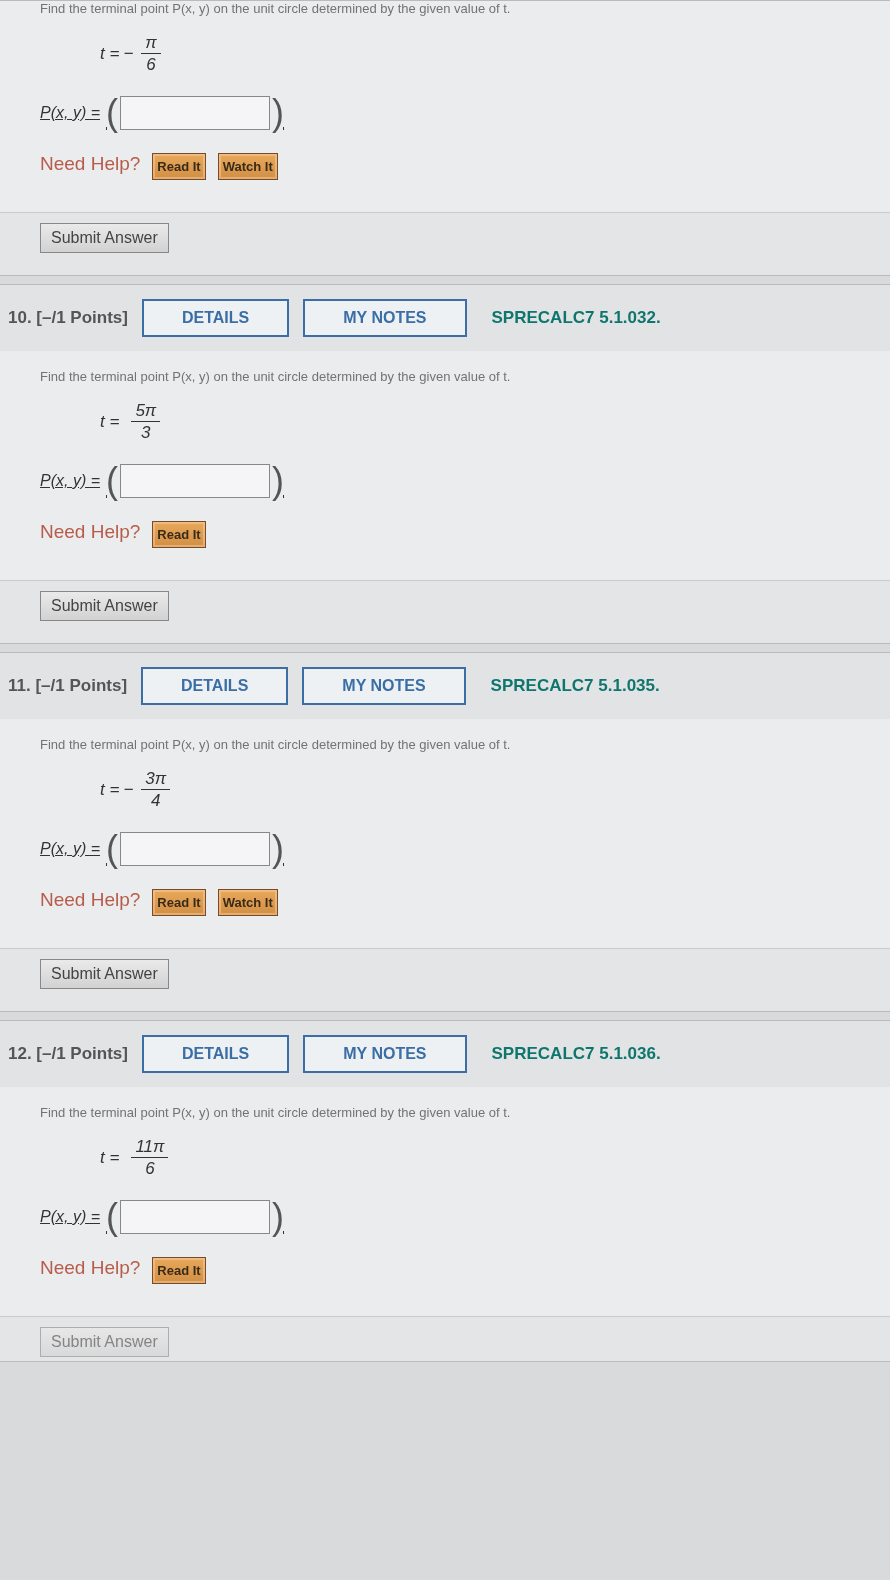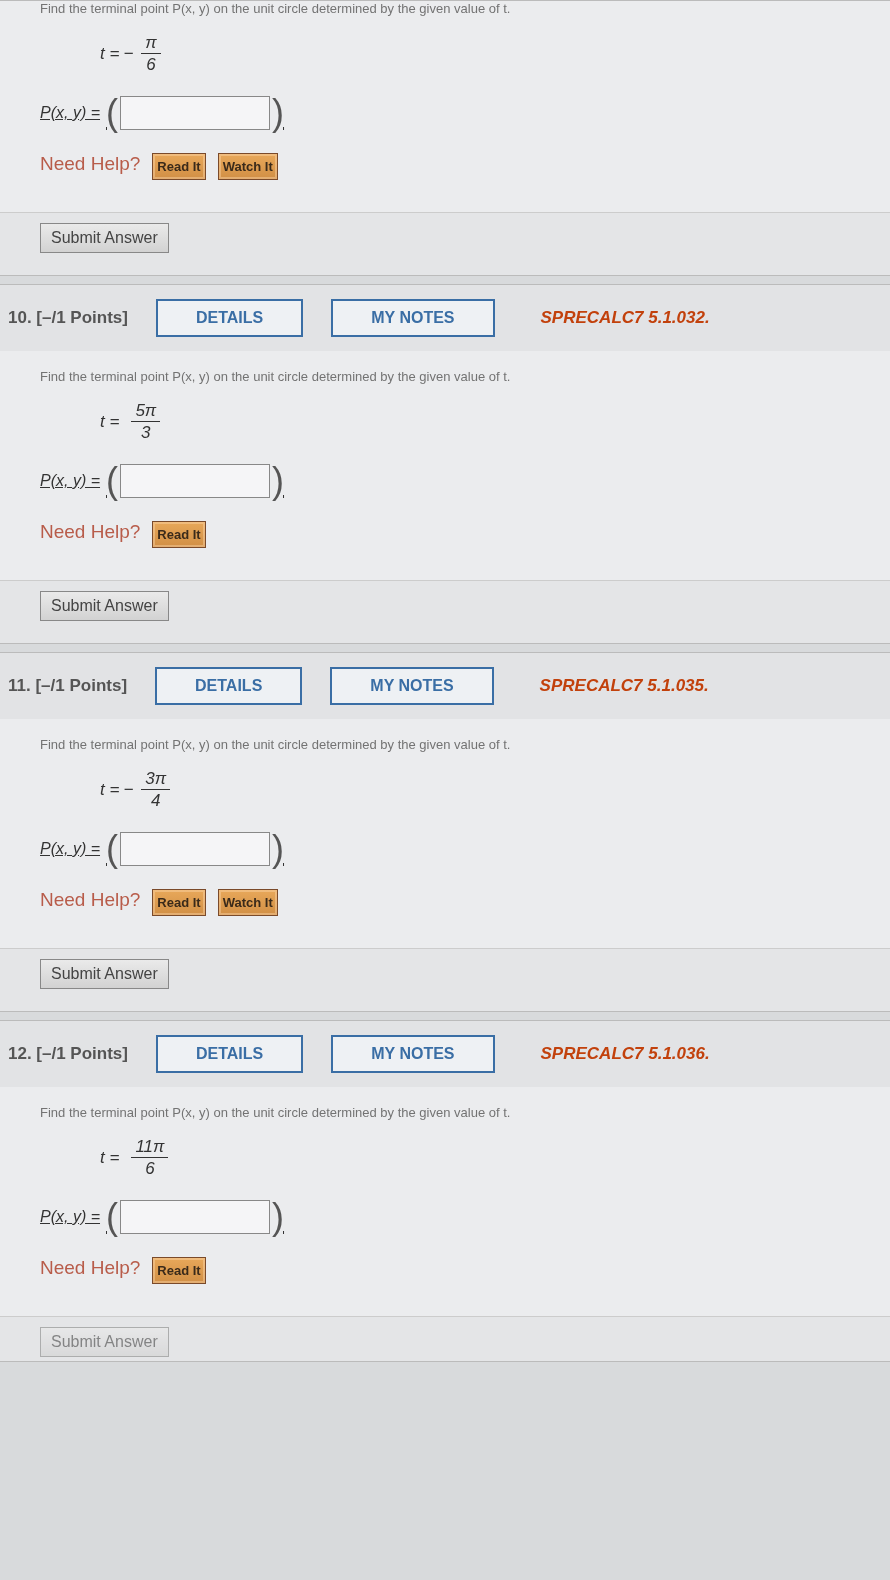--- a/index.html
+++ b/index.html
@@ -13,21 +13,21 @@
     background: #e8e9ea;
     border-top: 1px solid #bbb;
     border-bottom: 1px solid #bbb;
     padding: 0;
     margin-bottom: 8px;
   }
   .q-header {
     display: flex;
     align-items: center;
     padding: 14px 8px 14px 8px;
-    gap: 28px;
+    gap: 14px;
     background: #e2e3e5;
   }
   .q-num-points {
     font-weight: bold;
     font-size: 17px;
     color: #555;
     white-space: nowrap;
   }
   .details-btn, .notes-btn {
     border: 2px solid #3a6ea5;
@@ -36,23 +36,22 @@
     font-weight: bold;
     font-size: 16px;
     padding: 8px 38px;
     cursor: pointer;
     font-family: inherit;
   }
   .notes-btn { border-color: #3a6ea5; }
   .source-ref {
     font-weight: bold;
     font-size: 17px;
-    color: #c2410c;
-    margin-left: 18px;
-    font-style: italic;
+    color: #0f766e;
+    margin-left: 11px;
   }
   .q-body {
     padding: 18px 40px 14px 40px;
     background: #ebecee;
   }
   .prompt-text {
     font-size: 13px;
     color: #737373;
     margin-bottom: 18px;
   }

